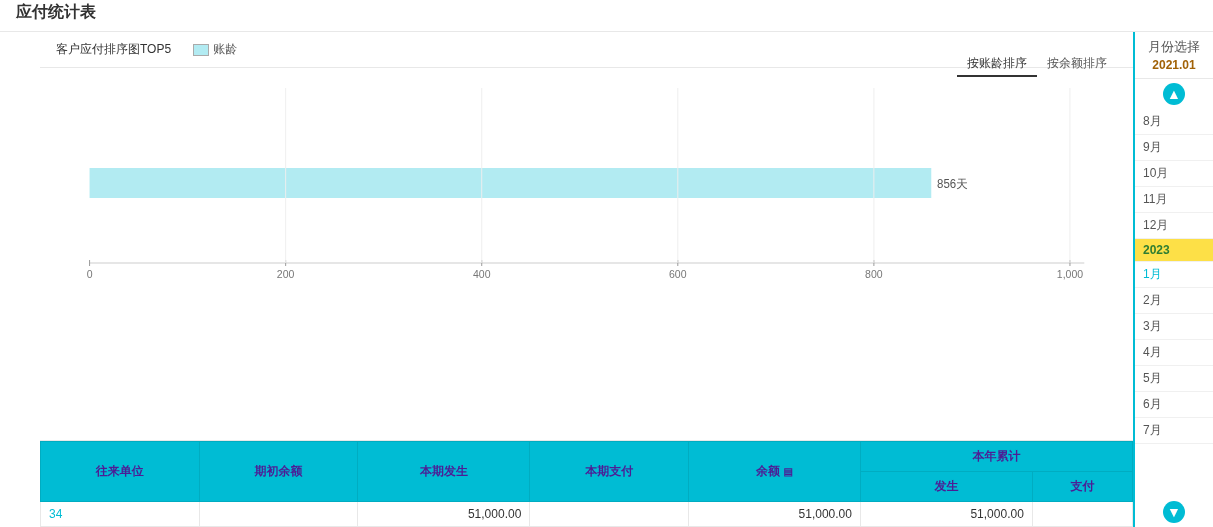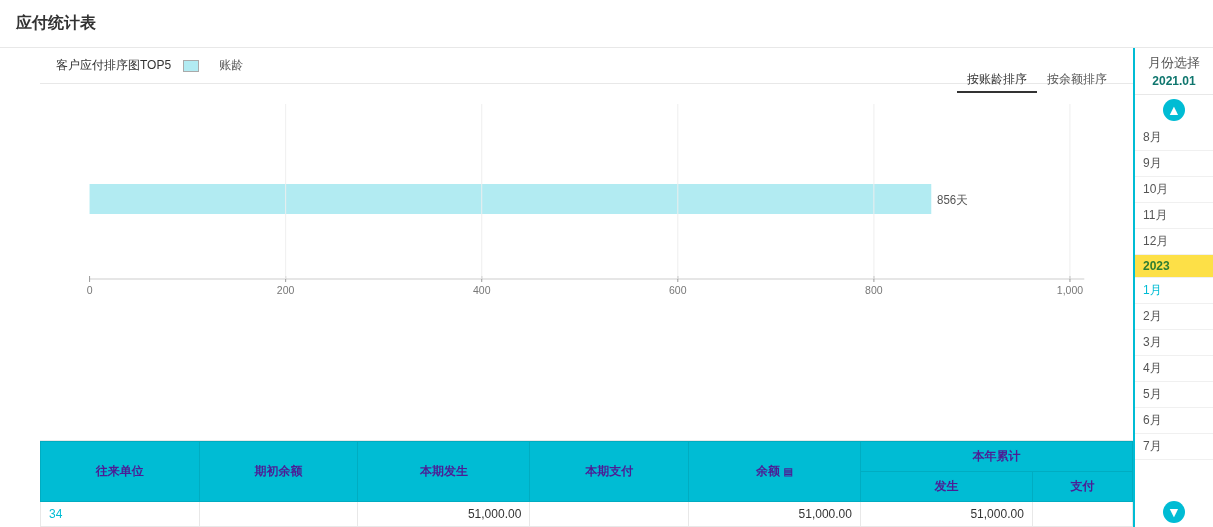--- a/index.html
+++ b/index.html
@@ -1,54 +1,54 @@
 <!DOCTYPE html>
 <html><head>
   <meta charset="utf-8">
   <style>
     * { box-sizing: border-box; margin: 0; padding: 0; }
     body { font-family: 'Microsoft YaHei', Arial, sans-serif; font-size: 12px; background: #f0f2f5; color: #333; }
 
     .app-container { width: 1213px; height: 527px; display: flex; flex-direction: column; background: #fff; overflow: hidden; }
 
     
-    .header { display: flex; align-items: center; justify-content: space-between; padding: 8px 16px; background: #fff; border-bottom: 1px solid #e8e8e8; height: 48px; }
+    .header { display: flex; align-items: flex-end; justify-content: space-between; padding: 8px 16px; background: #fff; border-bottom: 1px solid #e8e8e8; height: 32px; }
     .header-title { font-size: 16px; font-weight: bold; color: #333; }
     .header-actions { display: flex; align-items: center; gap: 16px; }
     .toggle-wrap { display: flex; align-items: center; gap: 6px; }
     .toggle-switch { width: 36px; height: 18px; background: #00bcd4; border-radius: 9px; position: relative; cursor: pointer; }
     .toggle-switch::after { content: ''; position: absolute; width: 14px; height: 14px; background: #fff; border-radius: 50%; top: 2px; right: 2px; }
     .action-btn { display: flex; align-items: center; gap: 4px; color: #555; cursor: pointer; font-size: 13px; }
 
     
     .main-content { display: flex; flex: 1; overflow: hidden; padding-left: 40px; }
 
     
     .chart-area { flex: 1; display: flex; flex-direction: column; overflow: hidden; }
 
     
     .chart-controls { display: flex; align-items: center; justify-content: space-between; padding: 8px 16px; border-bottom: 1px solid #e8e8e8; height: 36px; }
     .chart-legend { display: flex; align-items: center; gap: 12px; }
-    .legend-item { display: flex; align-items: center; gap: 20px; font-size: 12px; color: #555; }
+    .legend-item { display: flex; align-items: center; gap: 4px; font-size: 12px; color: #555; margin-left: 10px; }
     .legend-box { width: 16px; height: 12px; background: #b2ebf2; border: 1px solid #aaa; }
     .sort-buttons { display: flex; gap: 0; }
     .sort-btn { padding: 3px 10px; font-size: 12px; cursor: pointer; border: none; background: transparent; color: #555; border-bottom: 2px solid transparent; margin-top: 30px; }
     .sort-btn.active { color: #333; border-bottom: 2px solid #333; }
 
     
     .chart-container { flex: 1; padding: 10px 20px 0 40px; position: relative; overflow: hidden; }
 
     
     .table-area { border-top: 1px solid #e8e8e8; }
 
     
     .right-sidebar { width: 80px; border-left: 2px solid #00bcd4; background: #fff; display: flex; flex-direction: column; overflow: hidden; }
     .sidebar-header { background: #fff; padding: 6px 4px; text-align: center; font-size: 12px; color: #333; border-bottom: 1px solid #e8e8e8; }
     .sidebar-year-label { font-size: 13px; color: #555; padding-bottom: 2px; }
-    .sidebar-date-value { font-size: 12px; color: #0f766e; font-weight: bold; }
+    .sidebar-date-value { font-size: 12px; color: #a16207; font-weight: bold; }
     .sidebar-scroll { flex: 1; overflow-y: auto; }
     .sidebar-arrow { display: flex; justify-content: center; align-items: center; padding: 4px; cursor: pointer; }
     .arrow-circle { width: 22px; height: 22px; border-radius: 50%; background: #00bcd4; display: flex; align-items: center; justify-content: center; color: #fff; font-size: 14px; }
     .month-item { padding: 4px 8px; font-size: 12px; color: #555; cursor: pointer; border-bottom: 1px solid #f0f0f0; }
     .month-item.current-year { background: #fde047; color: #2e7d32; font-weight: bold; padding: 4px 8px; }
     .month-item.highlighted { color: #00bcd4; }
 
     
     .data-table { width: 100%; border-collapse: collapse; }
     .data-table th { background: #00bcd4; color: #4c1d95; padding: 6px 8px; text-align: center; font-size: 12px; border: 1px solid #00acc1; }

